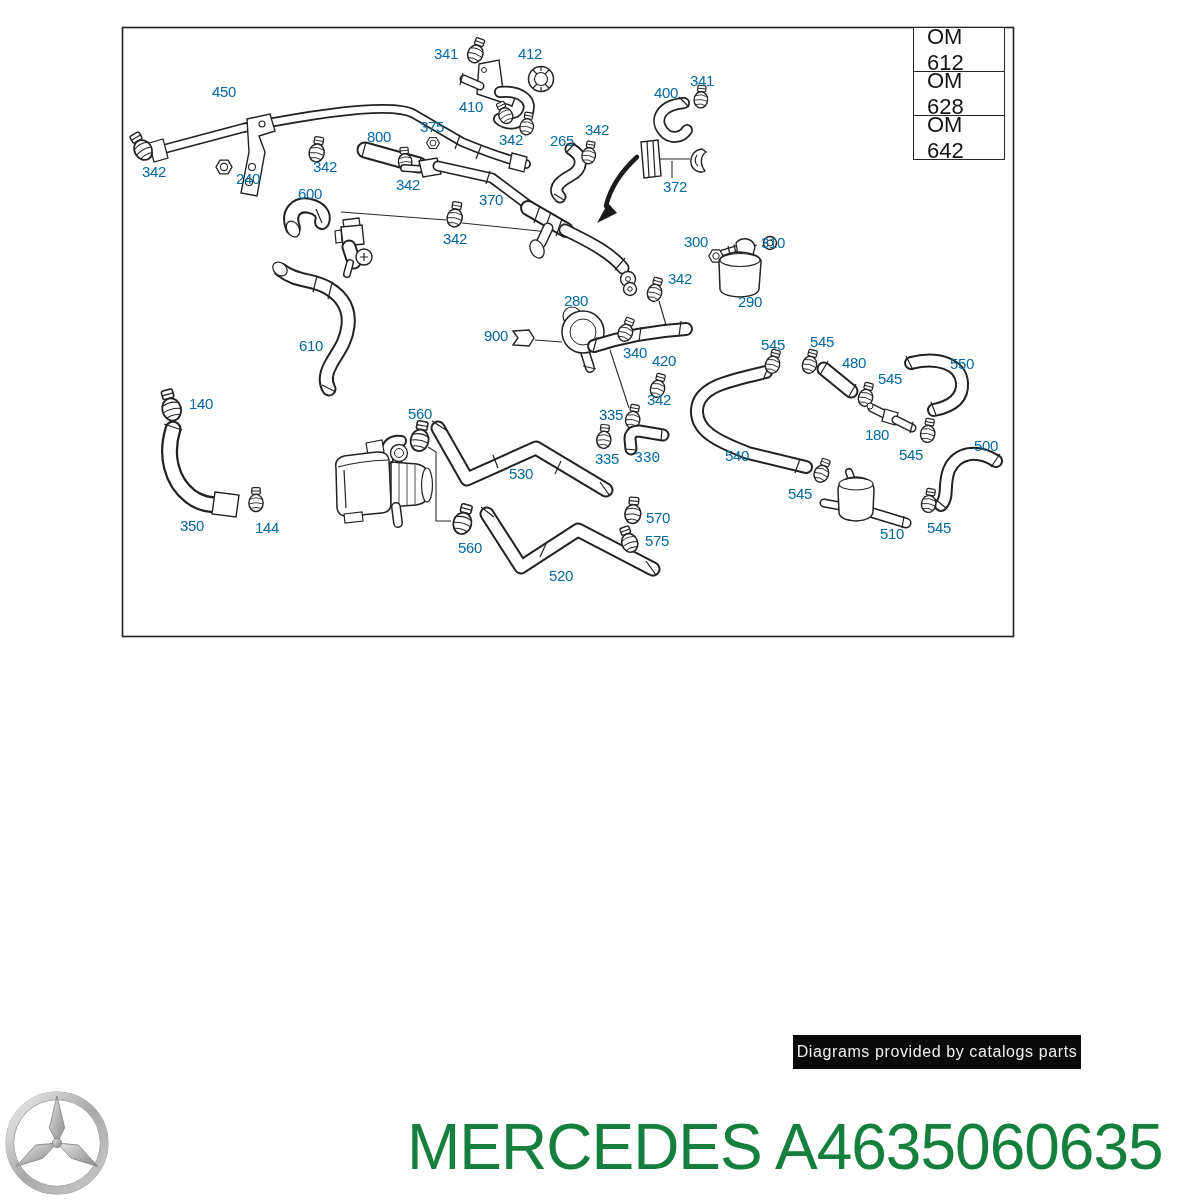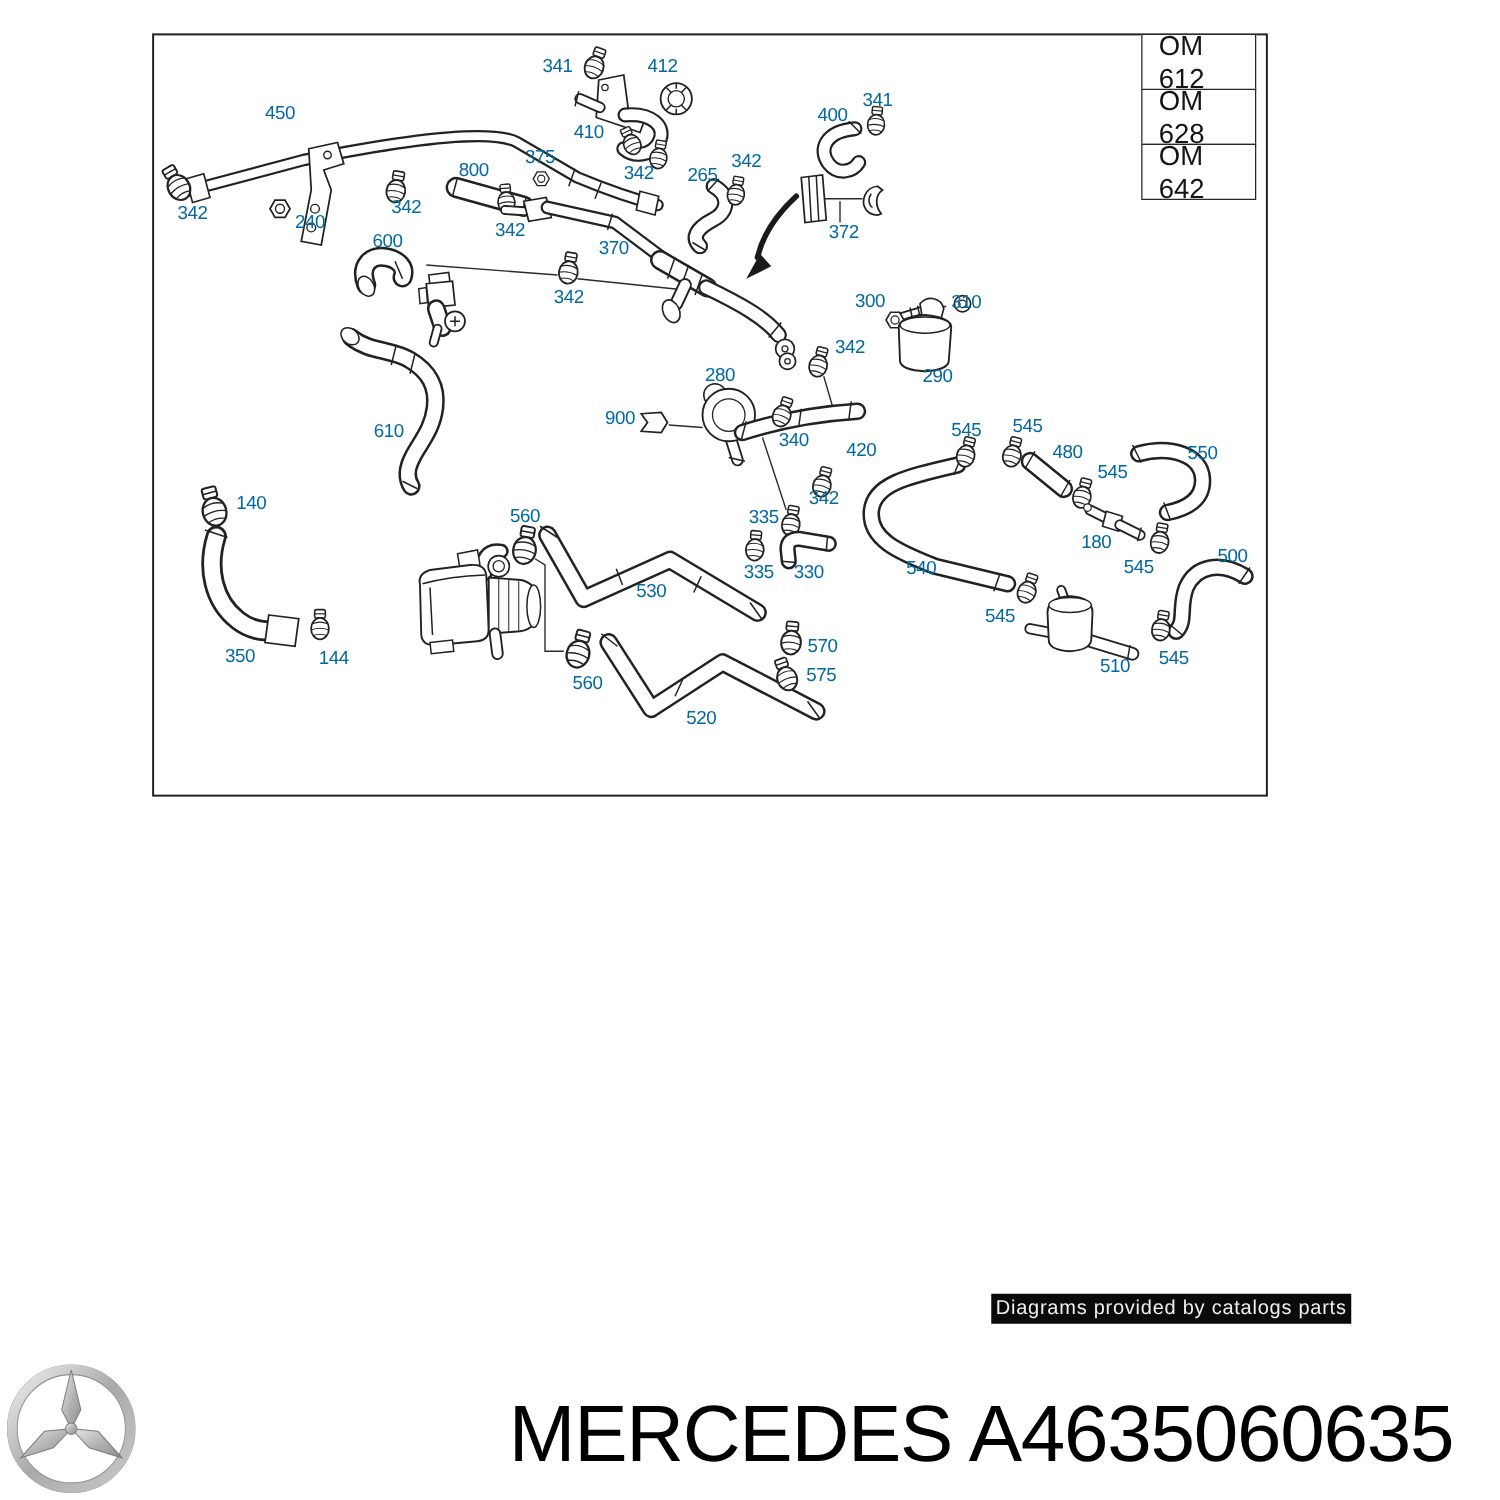--- a/index.html
+++ b/index.html
@@ -7,25 +7,25 @@
         font-family:"Liberation Sans",sans-serif;}
   
   .plabel{position:absolute;transform:translate(-50%,-50%);font-size:15px;color:#0369a1;
           white-space:nowrap;letter-spacing:-.3px;}
   
   #engine-code-box{position:absolute;left:913px;top:27px;width:92px;}
   .om-row{box-sizing:border-box;height:45.5px;border:1.6px solid #262626;background:#fff;
           display:flex;align-items:center;padding-left:13px;font-size:22px;color:#141414;}
   .om-row + .om-row{margin-top:-1.6px;}
   
-  #banner{position:absolute;left:793px;top:1035px;width:288px;height:24px;background:#0a0a0a;
+  #banner{position:absolute;left:793px;top:1035px;width:288px;height:34px;background:#0a0a0a;
           display:flex;align-items:center;justify-content:center;}
   #banner span{color:#efefef;font-size:16px;letter-spacing:.6px;white-space:nowrap;}
   
-  #brand-title{position:absolute;left:407px;top:1110px;font-size:64px;color:#000000;
+  #brand-title{position:absolute;left:407px;top:1110px;font-size:64px;color:#15803d;
                white-space:nowrap;letter-spacing:-1px;}
   #logo{position:absolute;left:3px;top:1089px;}
   
   svg{position:absolute;left:0;top:0;}
   .o{fill:none;stroke:#222;stroke-linecap:round;stroke-linejoin:round;}
   .i{fill:none;stroke:#fff;stroke-linecap:round;stroke-linejoin:round;}
   .w{fill:#fff;stroke:#222;}
   .tk{stroke:#222;stroke-width:1.2;fill:none;}
   .ldr{stroke:#2a2a2a;stroke-width:1.1;fill:none;}
 </style>
@@ -341,28 +341,28 @@
       <span class="plabel" style="left: 491px; top: 199px;">370</span>
       <span class="plabel" style="left: 675px; top: 186px;">372</span>
       <span class="plabel" style="left: 455px; top: 238px;">342</span>
       <span class="plabel" style="left: 696px; top: 241px;">300</span>
       <span class="plabel" style="left: 773px; top: 223px; margin-top: 19px;">310</span>
       <span class="plabel" style="left: 750px; top: 301px;">290</span>
       <span class="plabel" style="left: 680px; top: 278px;">342</span>
       <span class="plabel" style="left: 576px; top: 300px;">280</span>
       <span class="plabel" style="left: 496px; top: 335px;">900</span>
       <span class="plabel" style="left: 635px; top: 352px;">340</span>
-      <span class="plabel" style="left: 689px; top: 360px;">420</span>
+      <span class="plabel" style="left: 664px; top: 360px;">420</span>
       <span class="plabel" style="left: 659px; top: 399px;">342</span>
       <span class="plabel" style="left: 311px; top: 345px;">610</span>
       <span class="plabel" style="left: 201px; top: 403px;">140</span>
       <span class="plabel" style="left: 420px; top: 413px;">560</span>
       <span class="plabel" style="left: 611px; top: 414px;">335</span>
       <span class="plabel" style="left: 607px; top: 458px;">335</span>
-      <span class="plabel" style="left: 647px; top: 458px;">330</span>
+      <span class="plabel" style="left: 647px; top: 458px; font-family: Liberation Mono, monospace;">330</span>
       <span class="plabel" style="left: 521px; top: 473px;">530</span>
       <span class="plabel" style="left: 470px; top: 547px;">560</span>
       <span class="plabel" style="left: 561px; top: 575px;">520</span>
       <span class="plabel" style="left: 658px; top: 517px; text-align: center;">570</span>
       <span class="plabel" style="left: 657px; top: 540px;">575</span>
       <span class="plabel" style="left: 192px; top: 525px;">350</span>
       <span class="plabel" style="left: 267px; top: 527px;">144</span>
       <span class="plabel" style="left: 773px; top: 344px;">545</span>
       <span class="plabel" style="left: 822px; top: 341px;">545</span>
       <span class="plabel" style="left: 854px; top: 362px;">480</span>

